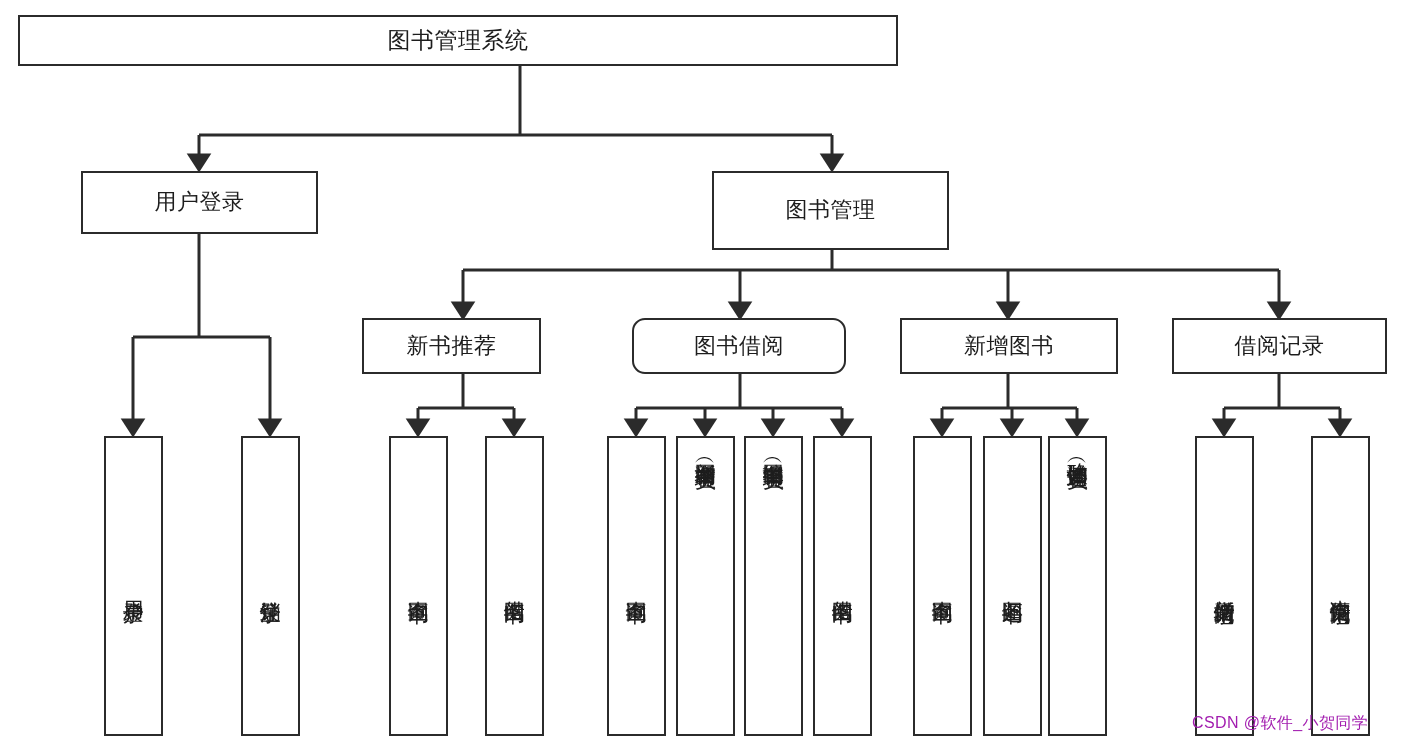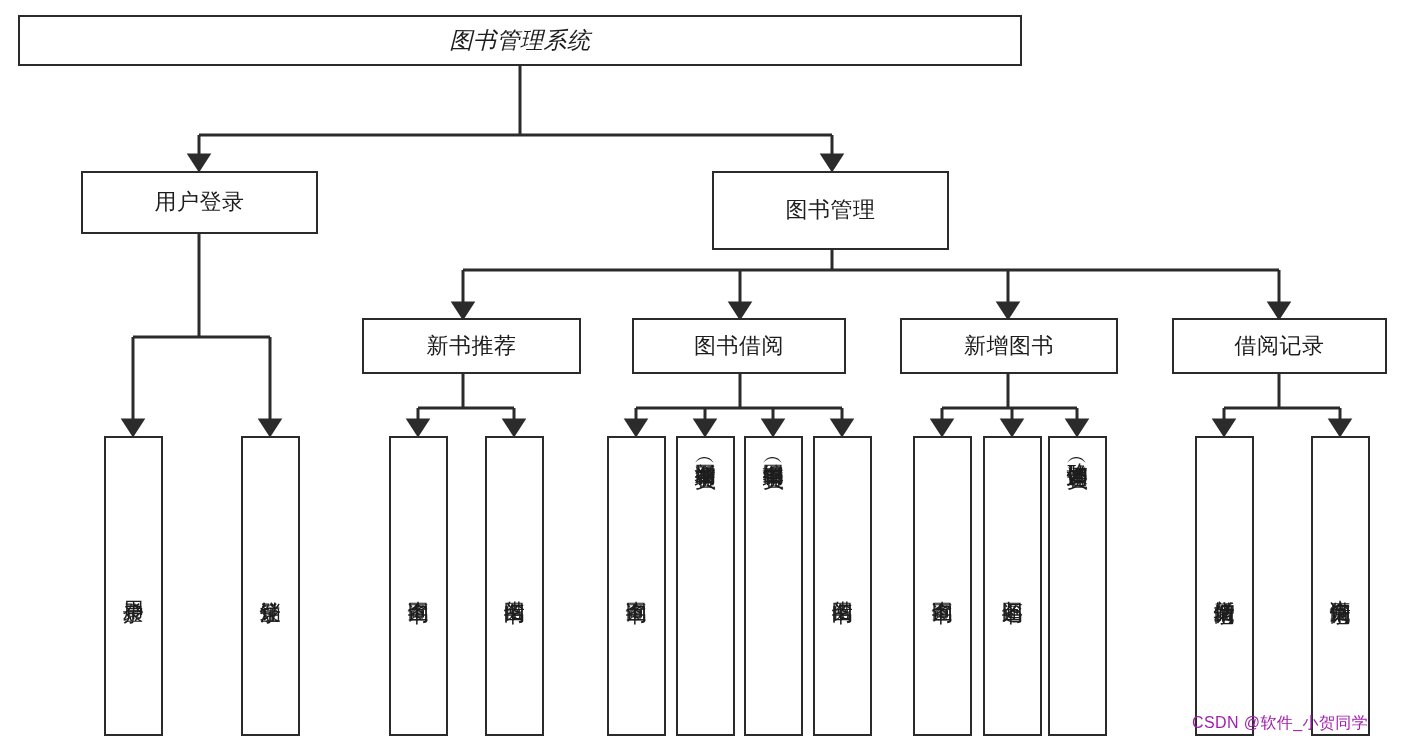--- a/index.html
+++ b/index.html
@@ -126,35 +126,35 @@
       <path d="M1012,408 L1012,428" marker-end="url(#arrowhead)"></path>
       <path d="M1077,408 L1077,428" marker-end="url(#arrowhead)"></path>
 
       <path d="M1279,374 L1279,408"></path>
       <path d="M1224,408 L1340,408"></path>
       <path d="M1224,408 L1224,428" marker-end="url(#arrowhead)"></path>
       <path d="M1340,408 L1340,428" marker-end="url(#arrowhead)"></path>
     </g>
   </svg>
 
-  <div class="node-box root" style="left:18px; top:15px; width:1004px; height:51px;font-style:italic;">
+  <div class="node-box root" style="left:18px; top:15px; width:880px; height:51px;">
     <span class="node-label-h">图书管理系统</span>
   </div>
 
   <div class="node-box" style="left:81px; top:171px; width:237px; height:63px;">
     <span class="node-label-h">用户登录</span>
   </div>
   <div class="node-box" style="left:712px; top:171px; width:237px; height:79px;">
     <span class="node-label-h">图书管理</span>
   </div>
 
-  <div class="node-box" style="left:362px; top:318px; width:219px; height:56px;">
+  <div class="node-box" style="left:362px; top:318px; width:179px; height:56px;">
     <span class="node-label-h">新书推荐</span>
   </div>
-  <div class="node-box" style="left:632px; top:318px; width:214px; height:56px;">
+  <div class="node-box" style="left:632px; top:318px; width:214px; height:56px;border-radius:13px;">
     <span class="node-label-h">图书借阅</span>
   </div>
   <div class="node-box" style="left:900px; top:318px; width:218px; height:56px;">
     <span class="node-label-h">新增图书</span>
   </div>
   <div class="node-box" style="left:1172px; top:318px; width:215px; height:56px;">
     <span class="node-label-h">借阅记录</span>
   </div>
 
   <div class="node-box leaf-box short-label" style="left:104px; top:436px; width:59px; height:300px;">

